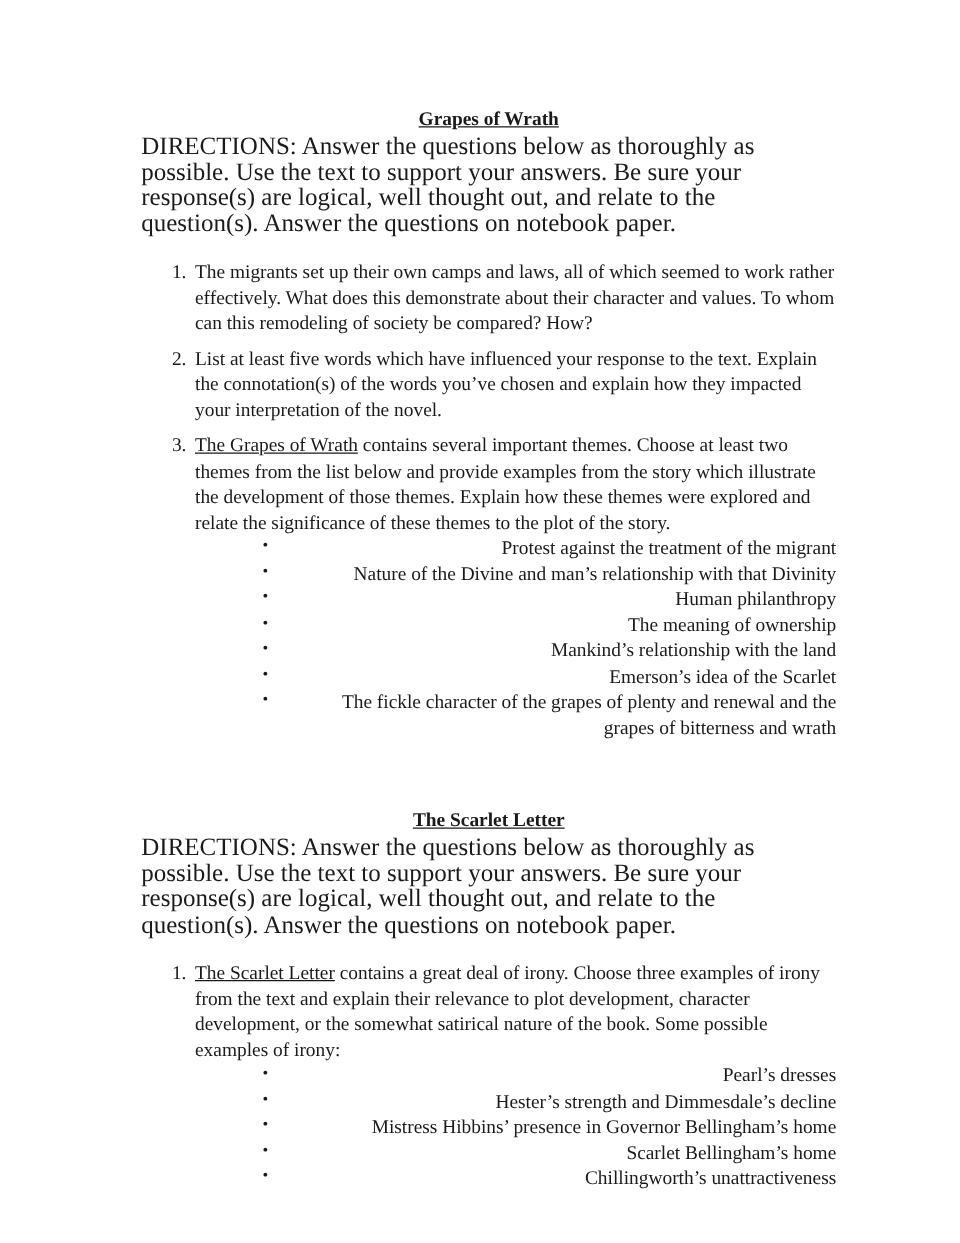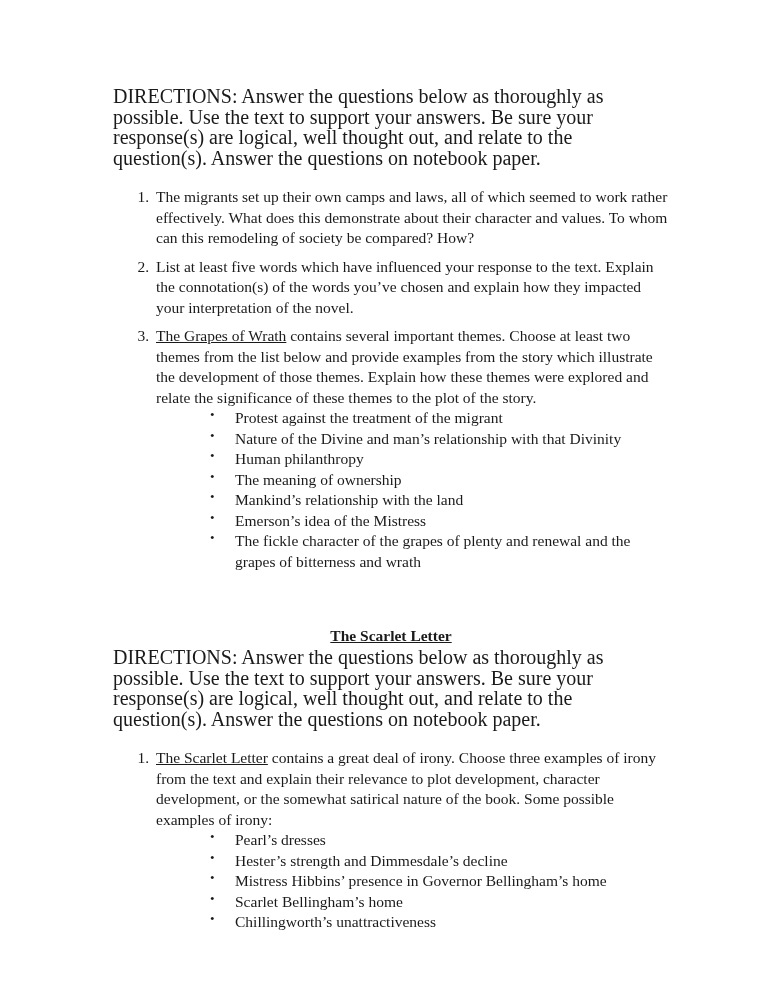--- a/index.html
+++ b/index.html
@@ -65,20 +65,21 @@
     list-style: none;
     margin: 0;
     padding: 0 0 0 54px;
     font-size: 15.5px;
     line-height: 20.5px;
   }
   ul.bullets > li {
     position: relative;
     margin: 0;
     padding: 0 0 0 25px;
+    text-align: right;
   }
   ul.bullets > li::before {
     content: "\2022";
     position: absolute;
     left: 0;
     top: -3px;
     font-size: 13px;
     line-height: 20.5px;
     color: #1a1a1a;
   }
@@ -89,40 +90,41 @@
     height: 19px;
   }
 </style>
 </head>
 <body>
 
 <div class="page">
   <div class="sheet">
 
     <div>
+      <p class="doc-title"><span>Grapes of Wrath</span></p>
       <p class="directions">DIRECTIONS: Answer the questions below as thoroughly as possible.  Use the text to support your answers.  Be sure your response(s) are logical, well thought out, and relate to the question(s).  Answer the questions on notebook paper.</p>
 
       <div class="q1-gap"></div>
 
       <ol class="qlist">
         <li>
           <span class="qtext">The migrants set up their own camps and laws, all of which seemed to work rather effectively.  What does this demonstrate about their character and values.  To whom can this remodeling of society be compared?  How?</span>
         </li>
         <li class="spaced">
           <span class="qtext">List at least five words which have influenced your response to the text.  Explain the connotation(s) of the words you’ve chosen and explain how they impacted your interpretation of the novel.</span>
         </li>
         <li class="spaced">
           <span class="qtext"><span class="u">The Grapes of Wrath</span><span> contains several important themes.  Choose at least two themes from the list below and provide examples from the story which illustrate the development of those themes.  Explain how these themes were explored and relate the significance of these themes to the plot of the story.</span></span>
           <ul class="bullets">
             <li>Protest against the treatment of the migrant</li>
             <li>Nature of the Divine and man’s relationship with that Divinity</li>
             <li>Human philanthropy</li>
             <li>The meaning of ownership</li>
             <li>Mankind’s relationship with the land</li>
-            <li>Emerson’s idea of the Mistress</li>
+            <li>Emerson’s idea of the Scarlet</li>
             <li>The fickle character of the grapes of plenty and renewal and the grapes of bitterness and wrath</li>
           </ul>
         </li>
       </ol>
     </div>
 
     <div class="section-gap"></div>
 
     <div>
       <p class="doc-title"><span>The Scarlet Letter</span></p>

